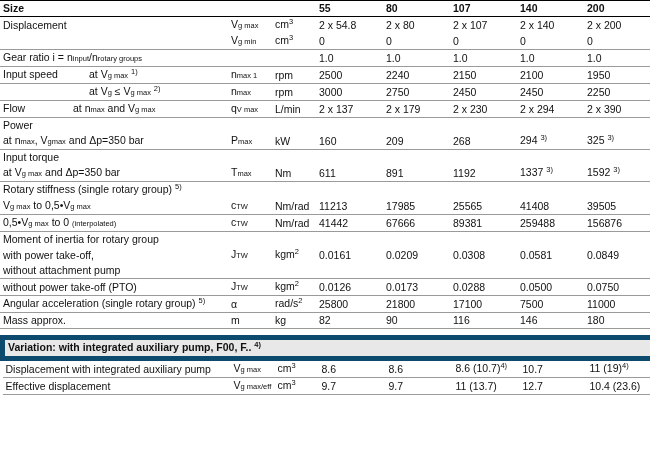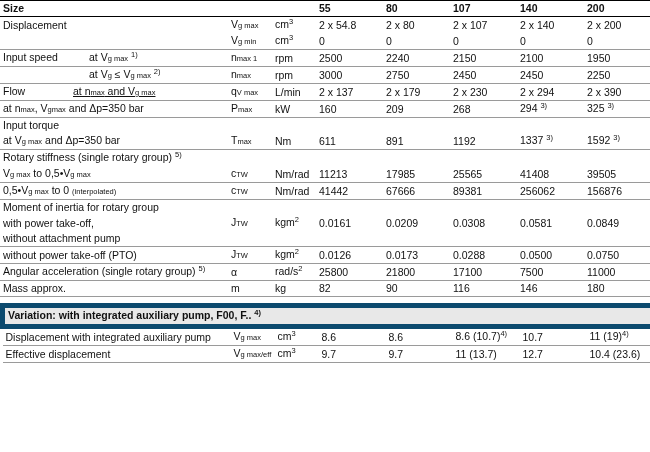--- a/index.html
+++ b/index.html
@@ -82,48 +82,68 @@
           <td></td>
           <td class="sym">V<sub>g min</sub></td>
           <td>cm<sup>3</sup></td>
           <td class="valcell">0</td>
           <td class="valcell">0</td>
           <td class="valcell">0</td>
           <td class="valcell">0</td>
           <td class="valcell">0</td>
         </tr>
         <tr class="thin">
+          <td>Gear ratio i = n<sub>input</sub>/n<sub>rotary groups</sub></td>
+          <td class="sym"></td>
+          <td></td>
+          <td class="valcell">1.0</td>
+          <td class="valcell">1.0</td>
+          <td class="valcell">1.0</td>
+          <td class="valcell">1.0</td>
+          <td class="valcell">1.0</td>
+        </tr>
+        <tr class="thin">
           <td><span style="display:inline-block;width:86px;">Input speed</span><span style="display:inline-block;">at V<sub>g max</sub> <sup>1)</sup></span></td>
           <td class="sym">n<sub>max 1</sub></td>
           <td>rpm</td>
           <td class="valcell">2500</td>
           <td class="valcell">2240</td>
           <td class="valcell">2150</td>
           <td class="valcell">2100</td>
           <td class="valcell">1950</td>
         </tr>
         <tr class="thin">
           <td><span style="display:inline-block;width:86px;"></span><span style="display:inline-block;">at V<sub>g</sub> ≤ V<sub>g max</sub> <sup>2)</sup></span></td>
           <td class="sym">n<sub>max</sub></td>
           <td>rpm</td>
           <td class="valcell">3000</td>
           <td class="valcell">2750</td>
           <td class="valcell">2450</td>
           <td class="valcell">2450</td>
           <td class="valcell">2250</td>
         </tr>
         <tr class="thin">
-          <td><span style="display:inline-block;width:70px;">Flow</span><span style="display:inline-block;text-decoration:underline;">at n<sub>max</sub> and V<sub>g max</sub></span></td>
+          <td><span style="display:inline-block;width:70px;">Flow</span><span style="display:inline-block;">at n<sub>max</sub> and V<sub>g max</sub></span></td>
           <td class="sym">q<sub>V max</sub></td>
           <td>L/min</td>
           <td class="valcell">2 x 137</td>
           <td class="valcell">2 x 179</td>
           <td class="valcell">2 x 230</td>
           <td class="valcell">2 x 294</td>
           <td class="valcell">2 x 390</td>
+        </tr>
+        <tr>
+          <td>Power</td>
+          <td class="sym"></td>
+          <td></td>
+          <td class="valcell"></td>
+          <td class="valcell"></td>
+          <td class="valcell"></td>
+          <td class="valcell"></td>
+          <td class="valcell"></td>
         </tr>
         <tr class="thin">
           <td>at n<sub>max</sub>, V<sub>gmax</sub> and Δp=350 bar</td>
           <td class="sym">P<sub>max</sub></td>
           <td>kW</td>
           <td class="valcell">160</td>
           <td class="valcell">209</td>
           <td class="valcell">268</td>
           <td class="valcell">294 <sup>3)</sup></td>
           <td class="valcell">325 <sup>3)</sup></td>
@@ -168,21 +188,21 @@
           <td class="valcell">41408</td>
           <td class="valcell">39505</td>
         </tr>
         <tr class="thin">
           <td>0,5•V<sub>g max</sub> to 0 <sub>(interpolated)</sub></td>
           <td class="sym">c<sub>TW</sub></td>
           <td>Nm/rad</td>
           <td class="valcell">41442</td>
           <td class="valcell">67666</td>
           <td class="valcell">89381</td>
-          <td class="valcell">256062</td>
+          <td class="valcell">259488</td>
           <td class="valcell">156876</td>
         </tr>
         <tr>
           <td>Moment of inertia for rotary group</td>
           <td class="sym"></td>
           <td></td>
           <td class="valcell"></td>
           <td class="valcell"></td>
           <td class="valcell"></td>
           <td class="valcell"></td>

